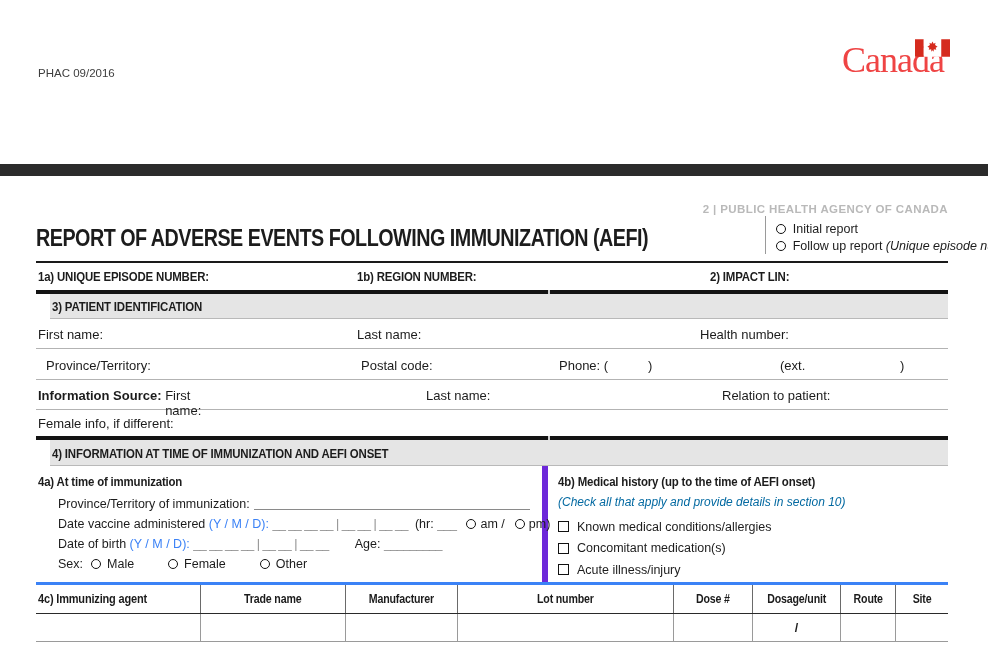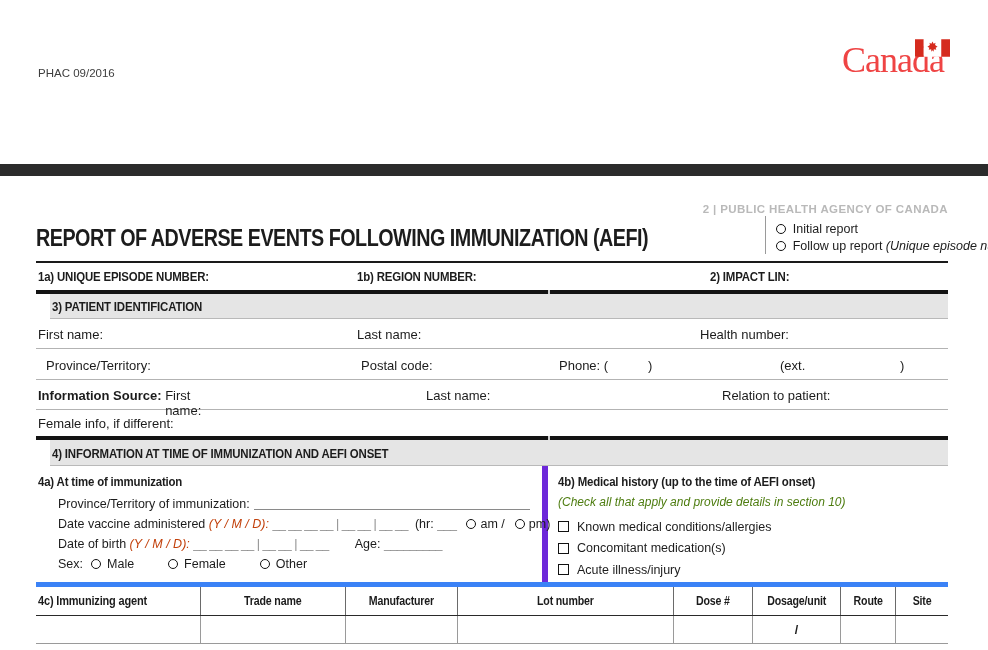--- a/index.html
+++ b/index.html
@@ -45,32 +45,32 @@
   .field-row span { position:absolute; }
   .h30 { height:30px; } .h27 { height:27px; } .h31 { height:31px; } .h26 { height:26px; }
 
   
   .sec4 { display:flex; height:116px; font-size:12.5px; }
   .sec4-left { width:512px; border-right:6px solid #6d28d9; padding:8px 8px 0 2px; }
   .sec4-right { flex:1; padding:8px 0 0 10px; }
   .s4-title { font-size:13px; height:20px; }
   .s4-line { display:flex; align-items:center; height:20px; white-space:nowrap;margin-left:20px; }
   .fill-line { flex:1; border-bottom:1px solid #8a8a8a; height:12px; margin:0 4px 0 4px; }
-  .gray { color:#c2410c;font-style:italic; }
+  .gray { color:#3b82f6; }
   .blank { color:#8f8f8f; letter-spacing:-.5px; }
   .s4-line .radio { margin:0 4px 0 10px; }
   .sex-line .radio { margin:0 6px 0 0; }
   .sex-gap { display:inline-block; width:34px; }
-  .note-line { font-size:12px; font-style:italic; color:#4d7c0f; height:22px; padding-top:1px; }
+  .note-line { font-size:12px; font-style:italic; color:#0369a1; height:22px; padding-top:1px; }
   .check-line { display:flex; align-items:center; height:21.5px; font-size:12.5px; }
   .checkbox { flex:0 0 auto; width:11px; height:11px; border:1.6px solid #111;
     margin-right:8px; background:#fff; }
 
   
-  .table4c { border-top:5px solid #3b82f6; }
+  .table4c { border-top:3px solid #3b82f6; }
   .t-row { display:flex; width:912px; }
   .t-head { height:29px; border-bottom:1px solid #2a2a2a; }
   .t-body { height:28px; border-bottom:1px solid #9a9a9a; }
   .t-cell { display:flex; align-items:center; justify-content:center; border-left:1px solid #6a6a6a;
     font-size:12.5px; overflow:hidden; }
   .t-body .t-cell { border-left:1px solid #9a9a9a; }
   .t-cell.first { border-left:none; justify-content:flex-start; padding-left:2px; }
   .c0{width:164px}.c1{width:145px}.c2{width:112px}.c3{width:216px}
   .c4{width:79px}.c5{width:88px}.c6{width:55px}.c7{width:53px}
   .slash { font-weight:bold; }

